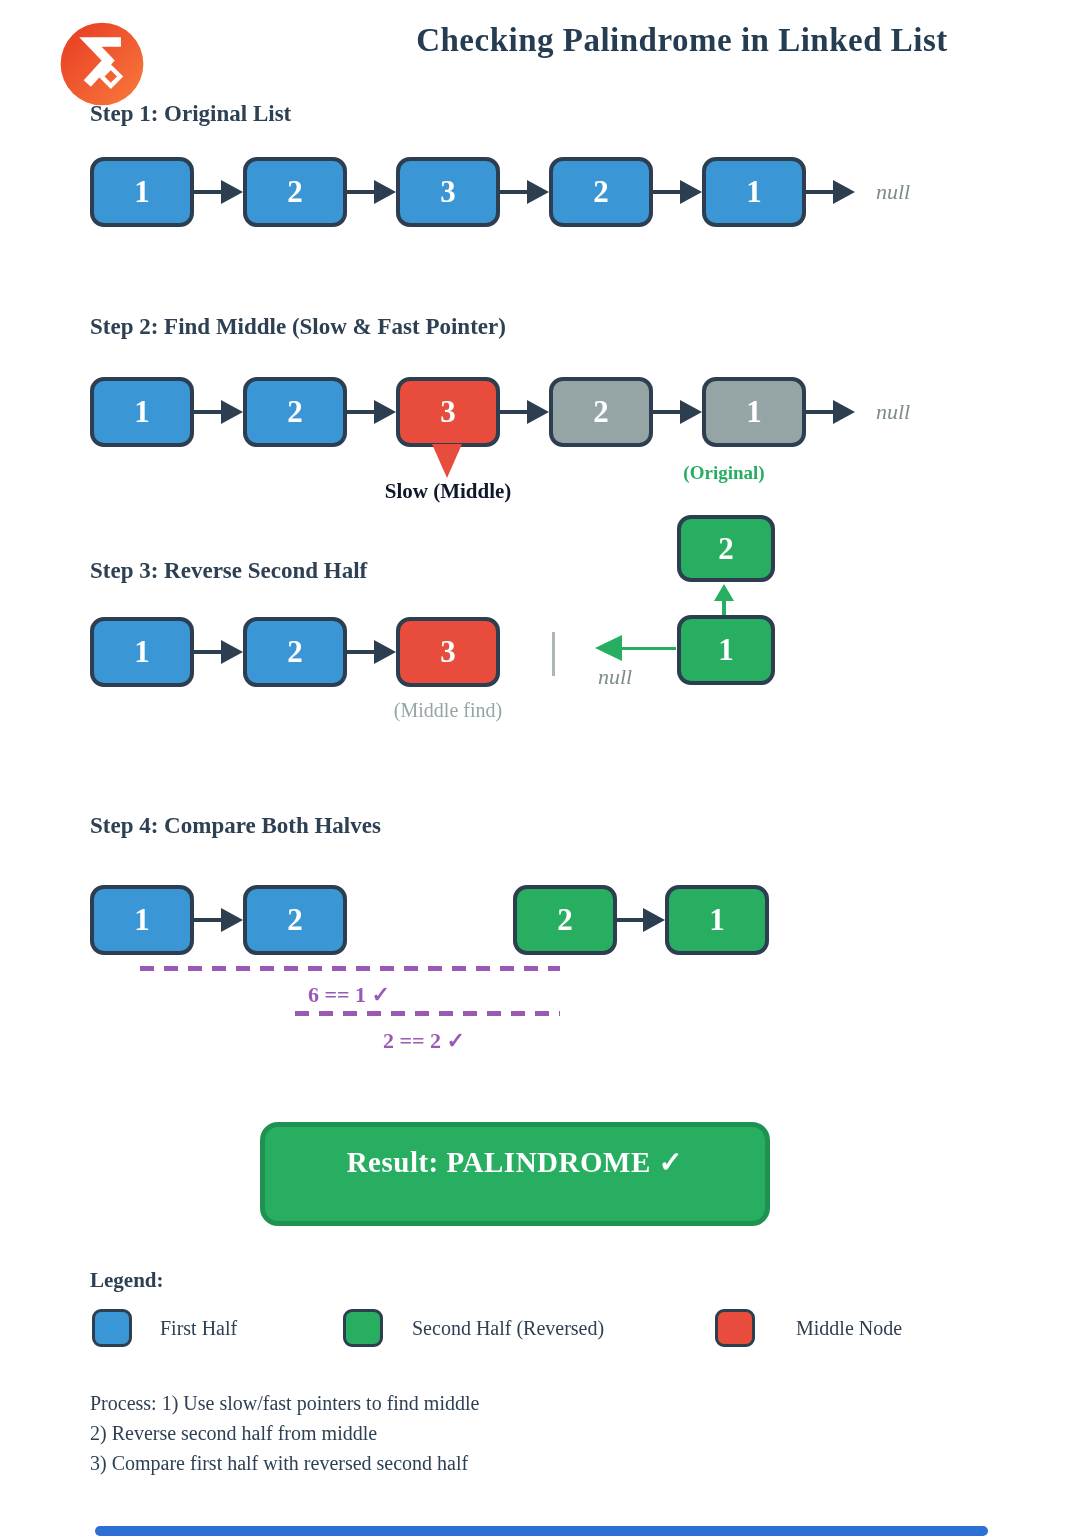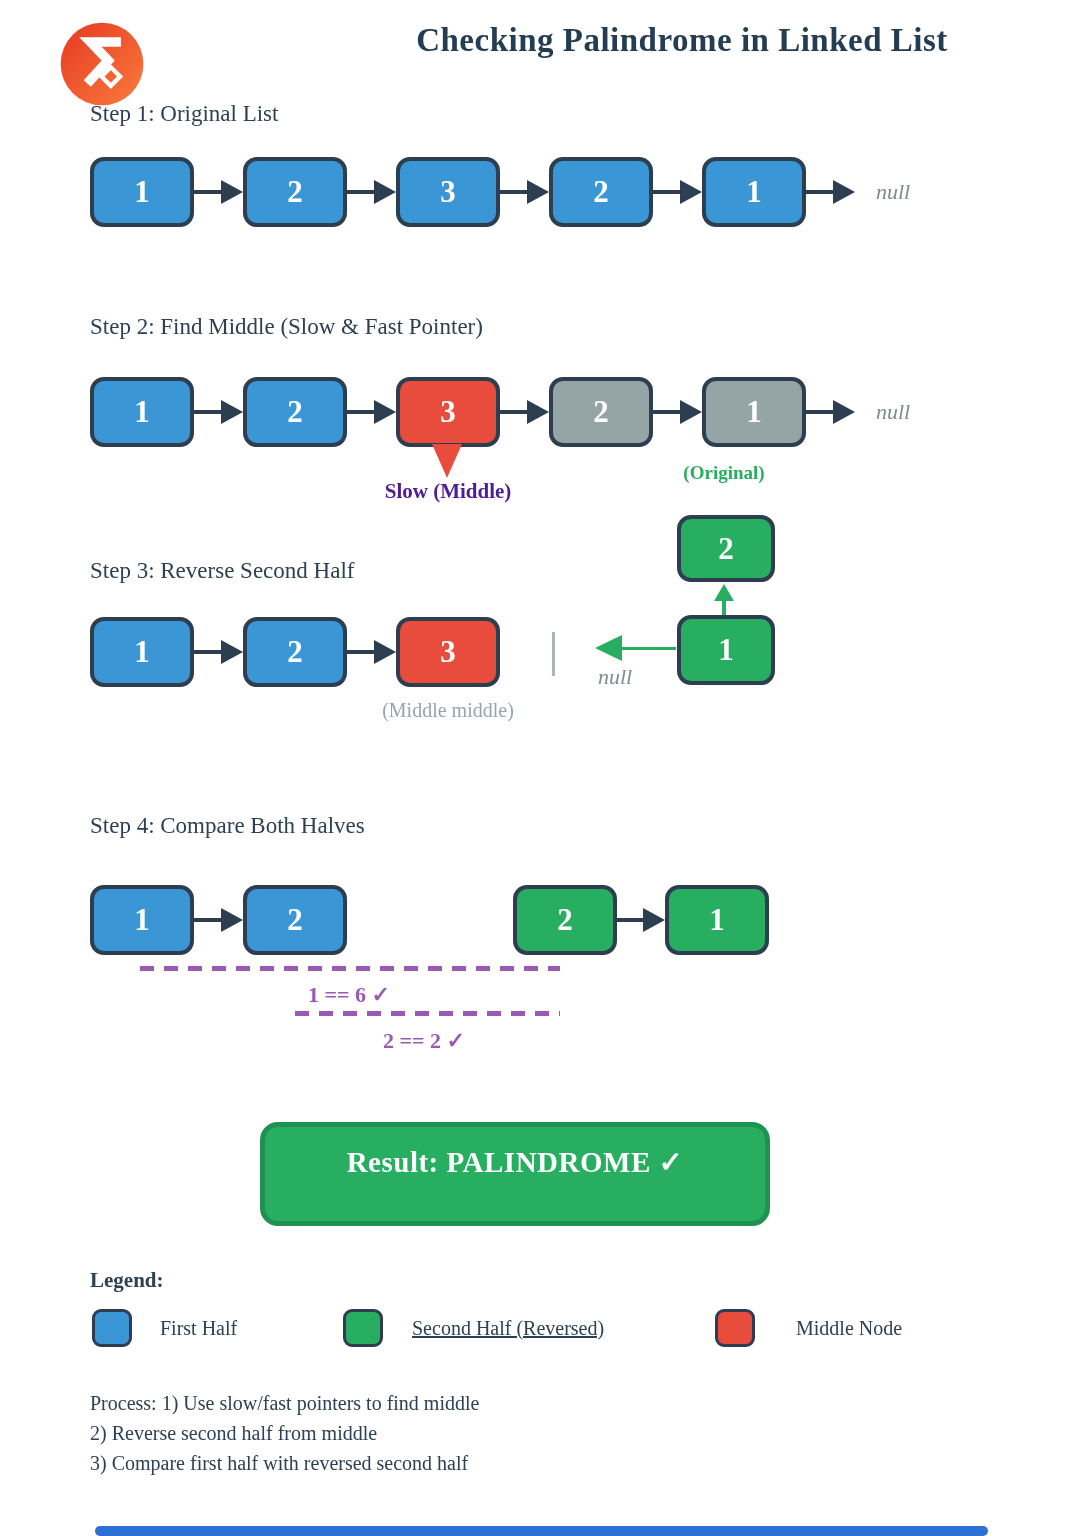--- a/index.html
+++ b/index.html
@@ -6,37 +6,37 @@
   .canvas{
     position:relative;width:1084px;height:1536px;background:#ffffff;overflow:hidden;
     font-family:"Liberation Serif","DejaVu Serif",serif;color:#2c3e50;
   }
   .abs{position:absolute;}
   .title{
     top:22px;left:342px;width:680px;text-align:center;
     font-size:33px;font-weight:bold;color:#253d52;letter-spacing:.5px;
   }
   .logo{top:20px;left:58px;width:88px;height:88px;}
-  .step-heading{font-size:23px;font-weight:normal;color:#2e4053;}
+  .step-heading{font-size:23px;font-weight:bold;color:#2e4053;}
   .node{
     width:104px;height:70px;box-sizing:border-box;
     border:4px solid #2c3e50;border-radius:14px;
     display:flex;align-items:center;justify-content:center;
     color:#ffffff;font-weight:bold;font-size:31px;
   }
   .node.blue{background:#3a96d4;}
   .node.red{background:#e74c3c;}
   .node.gray{background:#95a5a6;}
   .node.green{background:#27ae60;}
   .harrow{display:flex;align-items:center;height:70px;}
   .harrow .line{width:27px;height:4px;background:#2c3e50;}
   .harrow .head{width:0;height:0;border-top:12px solid transparent;border-bottom:12px solid transparent;border-left:22px solid #2c3e50;}
   .null-label{font-style:italic;font-size:22px;color:#7f8c8d;height:70px;display:flex;align-items:center;}
   .tail-down{width:0;height:0;border-left:15px solid transparent;border-right:15px solid transparent;border-top:34px solid #e74c3c;}
-  .slow-label{width:160px;text-align:center;font-weight:bold;font-size:21px;color:#4c1d95;}
+  .slow-label{width:160px;text-align:center;font-weight:bold;font-size:21px;color:#0f172a;}
   .reversed-label{width:160px;text-align:center;font-weight:bold;font-size:19px;color:#27ae60;}
   .middle-note{width:160px;text-align:center;font-size:20px;color:#95a5a6;}
   .divider-v{width:3px;height:44px;background:#aab7b8;}
   .varrow-up{display:flex;flex-direction:column;align-items:center;}
   .varrow-up .head{width:0;height:0;border-left:10px solid transparent;border-right:10px solid transparent;border-bottom:17px solid #27ae60;}
   .varrow-up .line{width:4px;height:14px;background:#27ae60;}
   .larrow{display:flex;align-items:center;}
   .larrow .head{width:0;height:0;border-top:13px solid transparent;border-bottom:13px solid transparent;border-right:27px solid #27ae60;}
   .larrow .line{width:54px;height:3px;background:#27ae60;}
   .dashed{height:5px;background:repeating-linear-gradient(90deg,#9b59b6 0 14px,transparent 14px 24px);}
@@ -139,21 +139,21 @@
   <div class="abs harrow" style="left:194px;top:617px;">
       <div class="line"></div>
       <div class="head"></div>
     </div>
   <div class="abs node blue" style="left:243px;top:617px;">2</div>
   <div class="abs harrow" style="left:347px;top:617px;">
       <div class="line"></div>
       <div class="head"></div>
     </div>
   <div class="abs node red" style="left:396px;top:617px;">3</div>
-  <div class="abs middle-note" style="left:368px;top:699px;">(Middle middle)</div>
+  <div class="abs middle-note" style="left:368px;top:699px;">(Middle find)</div>
   <div class="abs divider-v" style="left:552px;top:632px;"></div>
 
   <div class="abs node green" style="left:677px;top:515px;width:98px;height:67px;">2</div>
   <div class="abs varrow-up" style="left:714px;top:584px;">
       <div class="head"></div>
       <div class="line"></div>
     </div>
   <div class="abs node green" style="left:677px;top:615px;width:98px;">1</div>
   <div class="abs larrow" style="left:595px;top:635px;">
       <div class="head"></div>
@@ -168,33 +168,33 @@
       <div class="head"></div>
     </div>
   <div class="abs node blue" style="left:243px;top:885px;">2</div>
   <div class="abs node green" style="left:513px;top:885px;">2</div>
   <div class="abs harrow" style="left:617px;top:885px;width:48px;">
       <div class="line"></div>
       <div class="head"></div>
     </div>
   <div class="abs node green" style="left:665px;top:885px;">1</div>
   <div class="abs dashed" style="left:140px;top:966px;width:420px;"></div>
-  <div class="abs cmp-label" style="left:308px;top:982px;">1 == 6 ✓</div>
+  <div class="abs cmp-label" style="left:308px;top:982px;">6 == 1 ✓</div>
   <div class="abs dashed" style="left:295px;top:1011px;width:265px;"></div>
   <div class="abs cmp-label" style="left:383px;top:1028px;">2 == 2 ✓</div>
 
   <div class="abs result-box">
     <div class="result-text">Result: PALINDROME ✓</div>
   </div>
 
   <div class="abs legend-heading" style="left:90px;top:1268px;">Legend:</div>
   <div class="abs swatch blue" style="left:92px;top:1309px;"></div>
   <div class="abs legend-label" style="left:160px;top:1317px;">First Half</div>
   <div class="abs swatch green" style="left:343px;top:1309px;"></div>
-  <div class="abs legend-label" style="left:412px;top:1317px;text-decoration:underline;">Second Half (Reversed)</div>
+  <div class="abs legend-label" style="left:412px;top:1317px;">Second Half (Reversed)</div>
   <div class="abs swatch red" style="left:715px;top:1309px;"></div>
   <div class="abs legend-label" style="left:796px;top:1317px;">Middle Node</div>
 
   <div class="abs process-line" style="left:90px;top:1392px;font-family:Liberation Serif, serif;">Process: 1) Use slow/fast pointers to find middle</div>
   <div class="abs process-line" style="left:90px;top:1422px;">2) Reverse second half from middle</div>
   <div class="abs process-line" style="left:90px;top:1452px;">3) Compare first half with reversed second half</div>
 
   <div class="abs bottom-bar"></div>
 
 </div>

